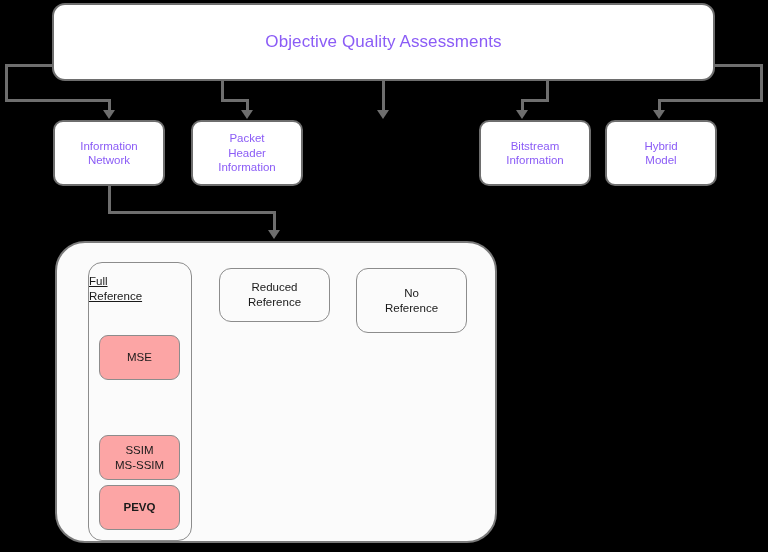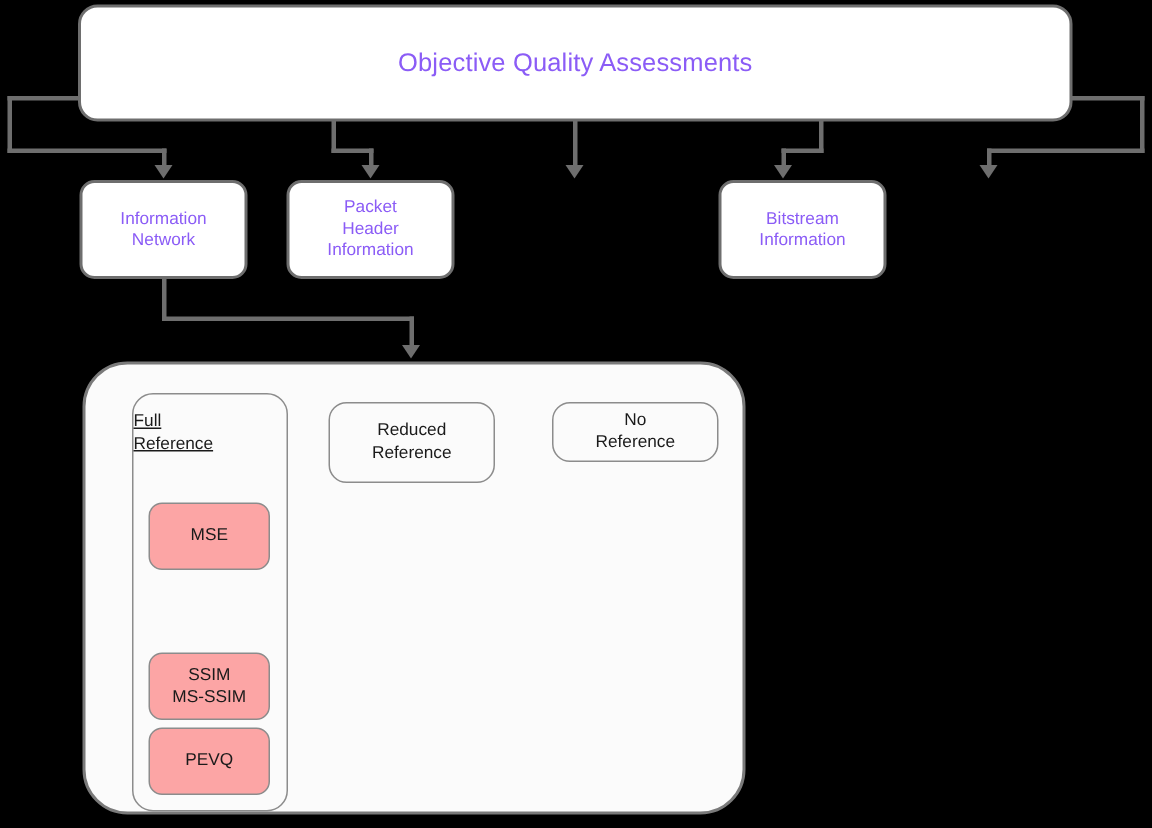--- a/index.html
+++ b/index.html
@@ -155,20 +155,26 @@
   </div>
 
 
   <div class="node cat-node" style="left:467px; top:120px; width:112px; height:66px;margin-left:12px;">
     <div>
       <span class="txt">Bitstream</span>
       <span class="txt">Information</span>
     </div>
   </div>
 
+  <div class="node cat-node" style="left:605px; top:120px; width:112px; height:66px;">
+    <div>
+      <span class="txt">Hybrid</span>
+      <span class="txt">Model</span>
+    </div>
+  </div>
 
   <div class="vline" style="left:108px; top:185px; height:29px;"></div>
   <div class="hline" style="left:108px; top:211px; width:168px;"></div>
   <div class="vline" style="left:273px; top:211px; height:22px;"></div>
   <div class="arrow" style="left:268px; top:230px;"></div>
 
   <div class="panel" style="left:55px; top:241px; width:442px; height:302px;"></div>
 
   <div class="ibox col" style="left:88px; top:262px; width:104px; height:279px;">
     <div class="col-title">
@@ -177,40 +183,40 @@
     </div>
   </div>
 
   <div class="ibox" style="left:219px; top:268px; width:111px; height:54px;">
     <div>
       <span class="txt">Reduced</span>
       <span class="txt">Reference</span>
     </div>
   </div>
 
-  <div class="ibox" style="left:368px; top:268px; width:111px; height:40px;">
+  <div class="ibox" style="left:356px; top:268px; width:111px; height:65px;">
     <div>
       <span class="txt">No</span>
       <span class="txt">Reference</span>
     </div>
   </div>
 
   <div class="ibox metric" style="left:99px; top:335px; width:81px; height:45px;">
     <div>
       <span class="txt">MSE</span>
     </div>
   </div>
 
 
   <div class="ibox metric" style="left:99px; top:435px; width:81px; height:45px;">
     <div>
       <span class="txt">SSIM</span>
       <span class="txt">MS-SSIM</span>
     </div>
   </div>
 
-  <div class="ibox metric" style="left:99px; top:485px; width:81px; height:45px;">
+  <div class="ibox metric" style="left:99px; top:485px; width:81px; height:45px;font-weight:bold;">
     <div>
       <span class="txt">PEVQ</span>
     </div>
   </div>
 
 </div>
 
 </body></html>

